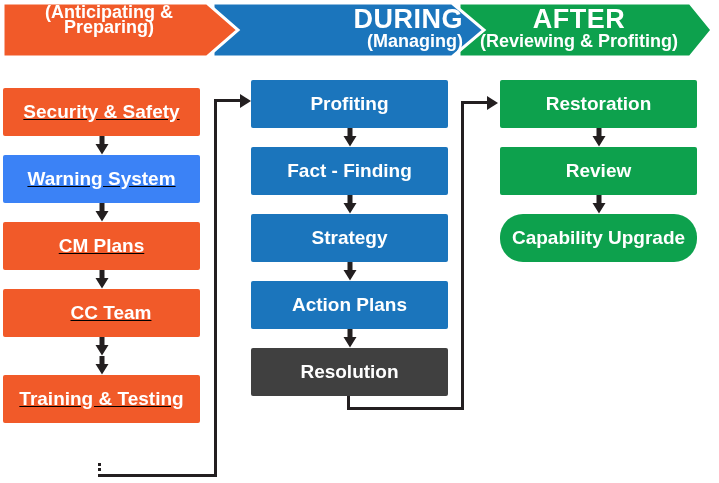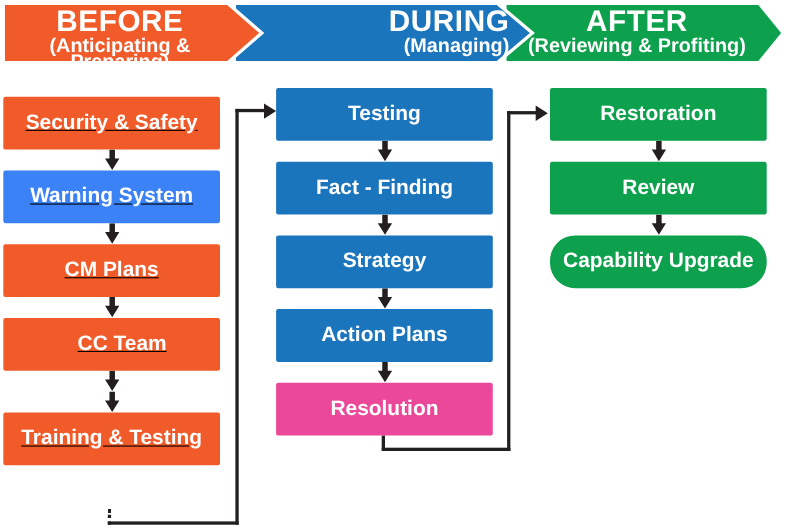--- a/index.html
+++ b/index.html
@@ -73,21 +73,20 @@
 
 <div class="stage">
 
   <svg class="banner-svg" width="719" height="62" viewBox="0 0 719 62">
     <polygon points="459,3 690,3 712,30 690,57 459,57" stroke="#FFFFFF" stroke-width="3" stroke-linejoin="miter" fill="#0DA14D"></polygon>
     <polygon points="213,3 452,3 484,30 452,57 213,57" stroke="#FFFFFF" stroke-width="3" stroke-linejoin="miter" fill="#1B75BC"></polygon>
     <polygon points="3,3 207,3 238,30 207,57 3,57" stroke="#FFFFFF" stroke-width="3" stroke-linejoin="miter" fill="#F15A29"></polygon>
   </svg>
 
   <div class="banner-label before">
-    <div class="banner-title">BEFORE</div>
     <div class="banner-subtitle">(Anticipating &amp; Preparing)</div>
   </div>
   <div class="banner-label during">
     <div class="banner-title">DURING</div>
     <div class="banner-subtitle">(Managing)</div>
   </div>
   <div class="banner-label after">
     <div class="banner-title">AFTER</div>
     <div class="banner-subtitle">(Reviewing &amp; Profiting)</div>
   </div>
@@ -119,21 +118,21 @@
       </div>
     <div class="flow-arrow">
         <svg width="14" height="19" viewBox="0 0 14 19">
           <path d="M4.5,0 L9.5,0 L9.5,8 L13.5,8 L7,18.5 L0.5,8 L4.5,8 Z" fill="#231F20"></path>
         </svg>
       </div>
     <div class="box" style="background: rgb(241, 90, 41);">Training &amp; Testing</div>
   </div>
 
   <div class="col during-col">
-    <div class="box" style="background: rgb(27, 117, 188);">Testing</div>
+    <div class="box" style="background: rgb(27, 117, 188);">Profiting</div>
     <div class="flow-arrow">
         <svg width="14" height="19" viewBox="0 0 14 19">
           <path d="M4.5,0 L9.5,0 L9.5,8 L13.5,8 L7,18.5 L0.5,8 L4.5,8 Z" fill="#231F20"></path>
         </svg>
       </div>
     <div class="box" style="background: rgb(27, 117, 188);">Fact - Finding</div>
     <div class="flow-arrow">
         <svg width="14" height="19" viewBox="0 0 14 19">
           <path d="M4.5,0 L9.5,0 L9.5,8 L13.5,8 L7,18.5 L0.5,8 L4.5,8 Z" fill="#231F20"></path>
         </svg>
@@ -143,21 +142,21 @@
         <svg width="14" height="19" viewBox="0 0 14 19">
           <path d="M4.5,0 L9.5,0 L9.5,8 L13.5,8 L7,18.5 L0.5,8 L4.5,8 Z" fill="#231F20"></path>
         </svg>
       </div>
     <div class="box" style="background: rgb(27, 117, 188);">Action Plans</div>
     <div class="flow-arrow">
         <svg width="14" height="19" viewBox="0 0 14 19">
           <path d="M4.5,0 L9.5,0 L9.5,8 L13.5,8 L7,18.5 L0.5,8 L4.5,8 Z" fill="#231F20"></path>
         </svg>
       </div>
-    <div class="box" style="background: #ec4899;">Resolution</div>
+    <div class="box" style="background: #404040;">Resolution</div>
   </div>
 
   <div class="col after-col">
     <div class="box" style="background: rgb(13, 161, 77);">Restoration</div>
     <div class="flow-arrow">
         <svg width="14" height="19" viewBox="0 0 14 19">
           <path d="M4.5,0 L9.5,0 L9.5,8 L13.5,8 L7,18.5 L0.5,8 L4.5,8 Z" fill="#231F20"></path>
         </svg>
       </div>
     <div class="box" style="background: rgb(13, 161, 77);">Review</div>

